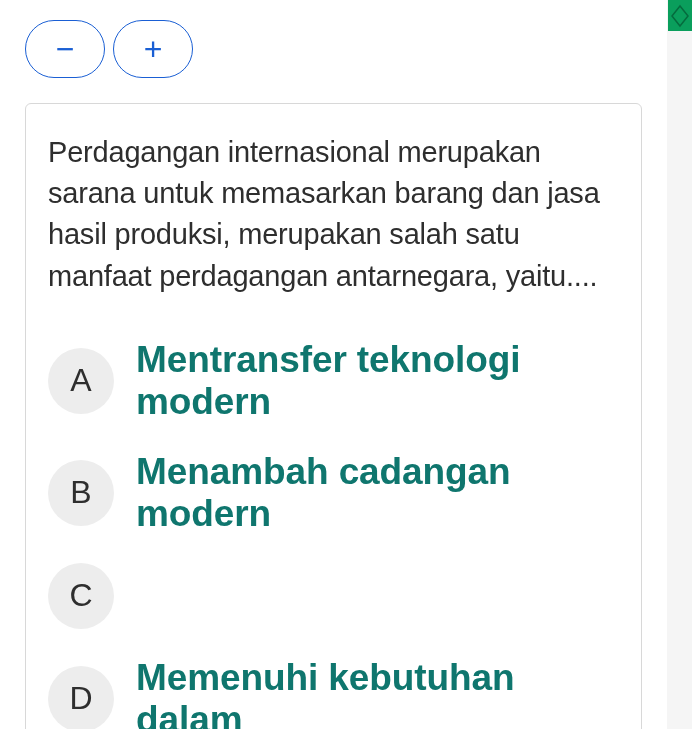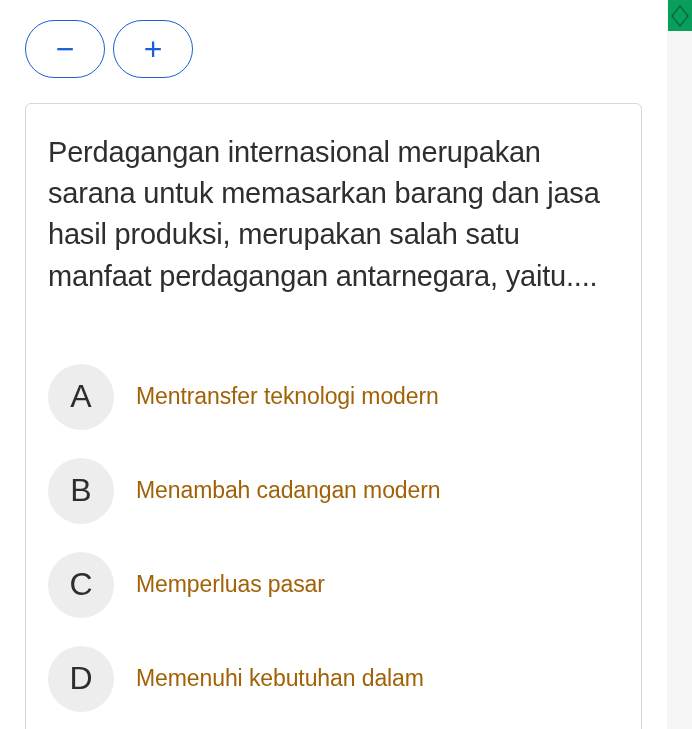--- a/index.html
+++ b/index.html
@@ -68,21 +68,21 @@
       border: 1px solid #d8d8d8;
       border-radius: 6px;
       padding: 28px 22px;
       background: #ffffff;
     }
     .question-text {
       font-size: 29px;
       line-height: 1.42;
       color: #2e2e2e;
       font-weight: 400;
-      margin-bottom: 67px;
+      margin-bottom: 42px;
       letter-spacing: -0.2px;
     }
     .options {
       display: flex;
       flex-direction: column;
       gap: 28px;
     }
     .option {
       display: flex;
       align-items: center;
@@ -96,23 +96,23 @@
       border-radius: 50%;
       background: #ededed;
       display: flex;
       align-items: center;
       justify-content: center;
       font-size: 32px;
       color: #2e2e2e;
       font-weight: 400;
     }
     .option-text {
-      font-size: 23px;
-      color: #a16207;
-      font-weight: 400;
+      font-size: 37px;
+      color: #0f766e;
+      font-weight: 700;
       letter-spacing: -0.1px;
     }
   </style>
 </head>
 <body>
 
 <div class="sidebar-right"></div>
 
 <div class="badge-corner">
   <svg viewBox="0 0 24 24">
@@ -141,21 +141,20 @@
         <div class="option-text">Mentransfer teknologi modern</div>
       </div>
 
       <div class="option">
         <div class="option-letter">B</div>
         <div class="option-text">Menambah cadangan modern</div>
       </div>
 
       <div class="option">
         <div class="option-letter">C</div>
-        <div class="option-text">Memperluas pasar</div>
       </div>
 
       <div class="option">
         <div class="option-letter">D</div>
         <div class="option-text">Memenuhi kebutuhan dalam</div>
       </div>
 
     </div>
   </div>
 </div>

